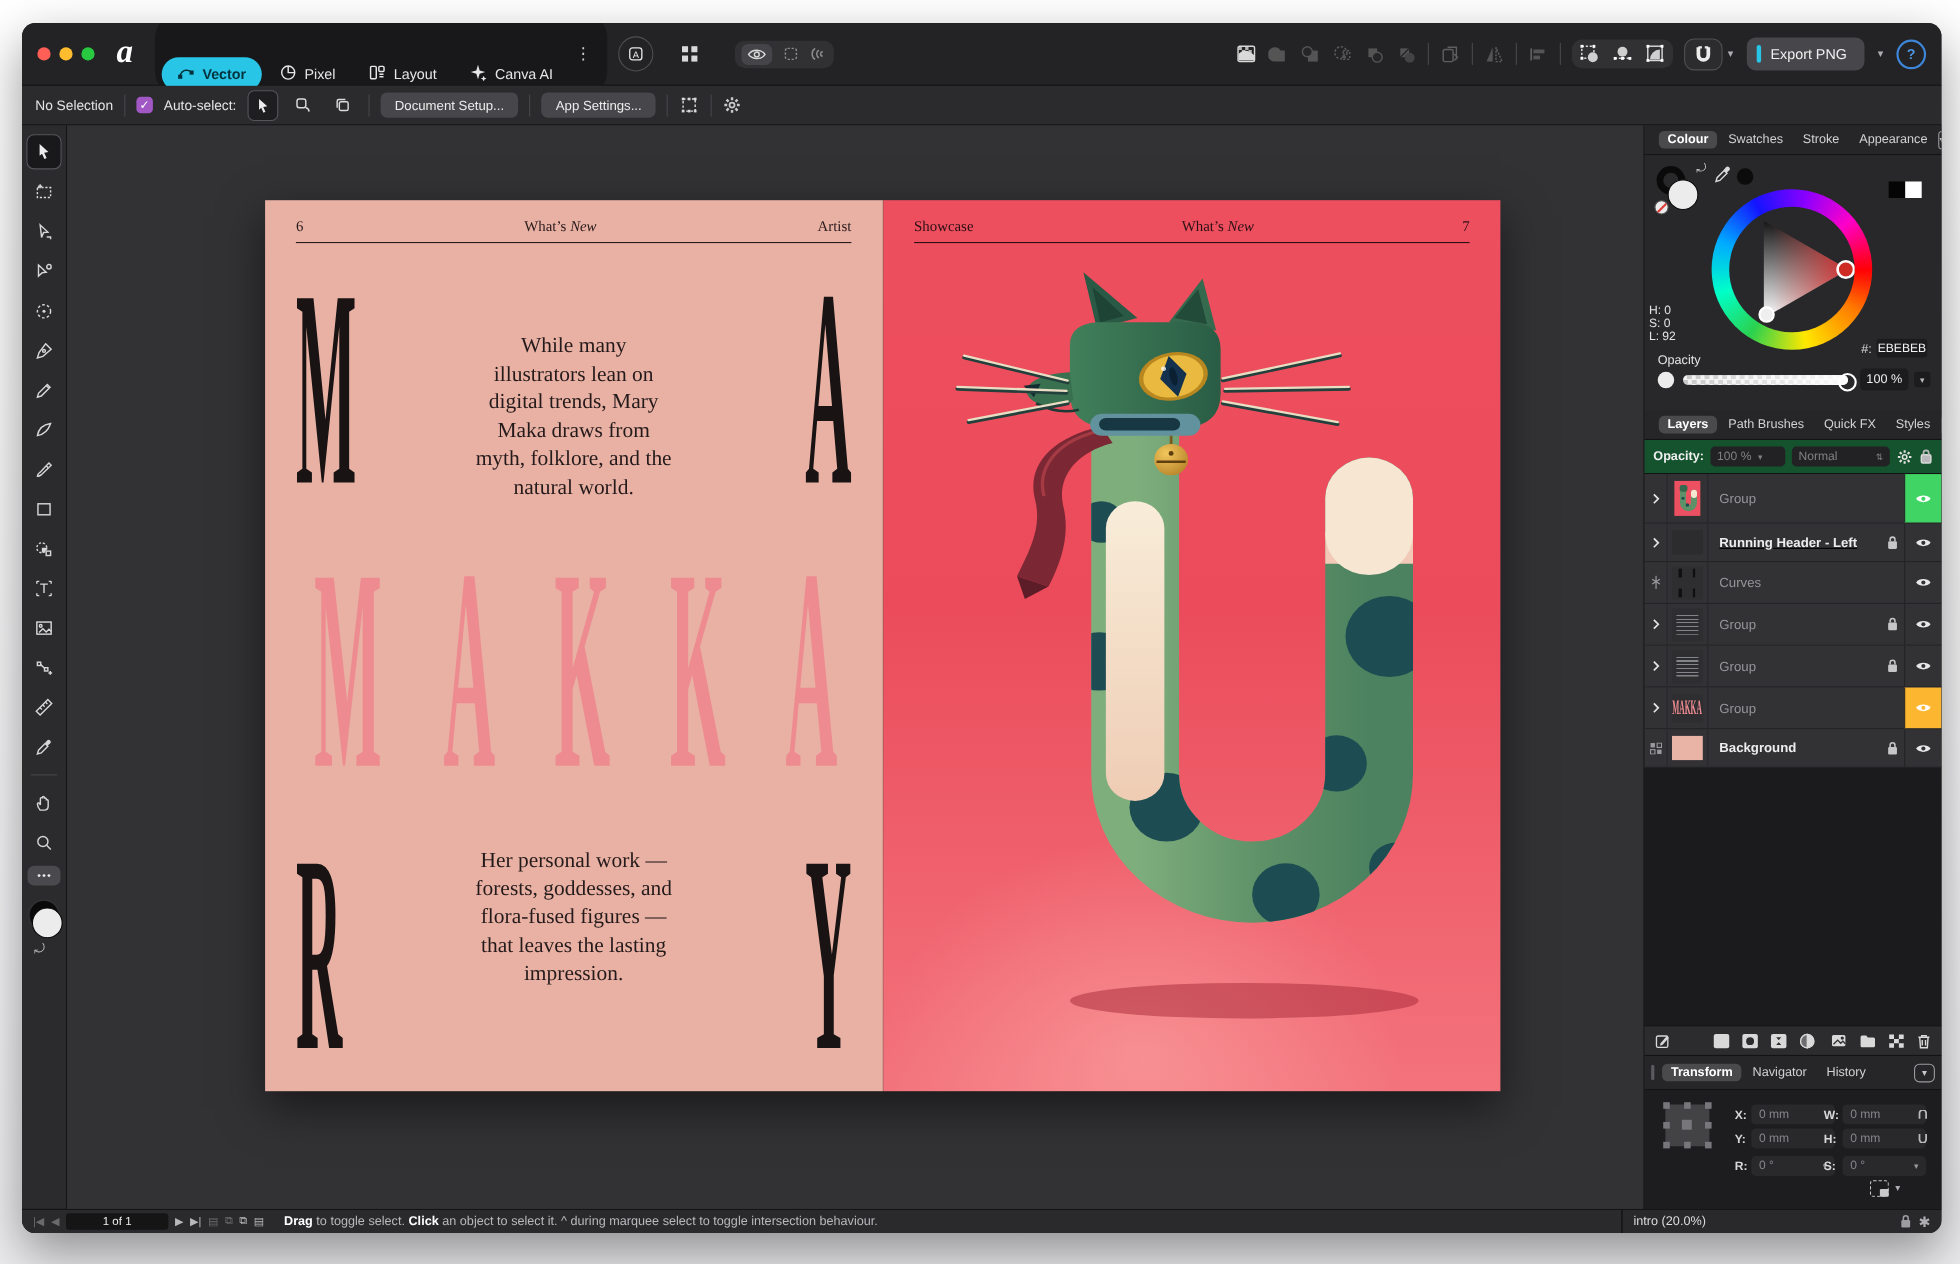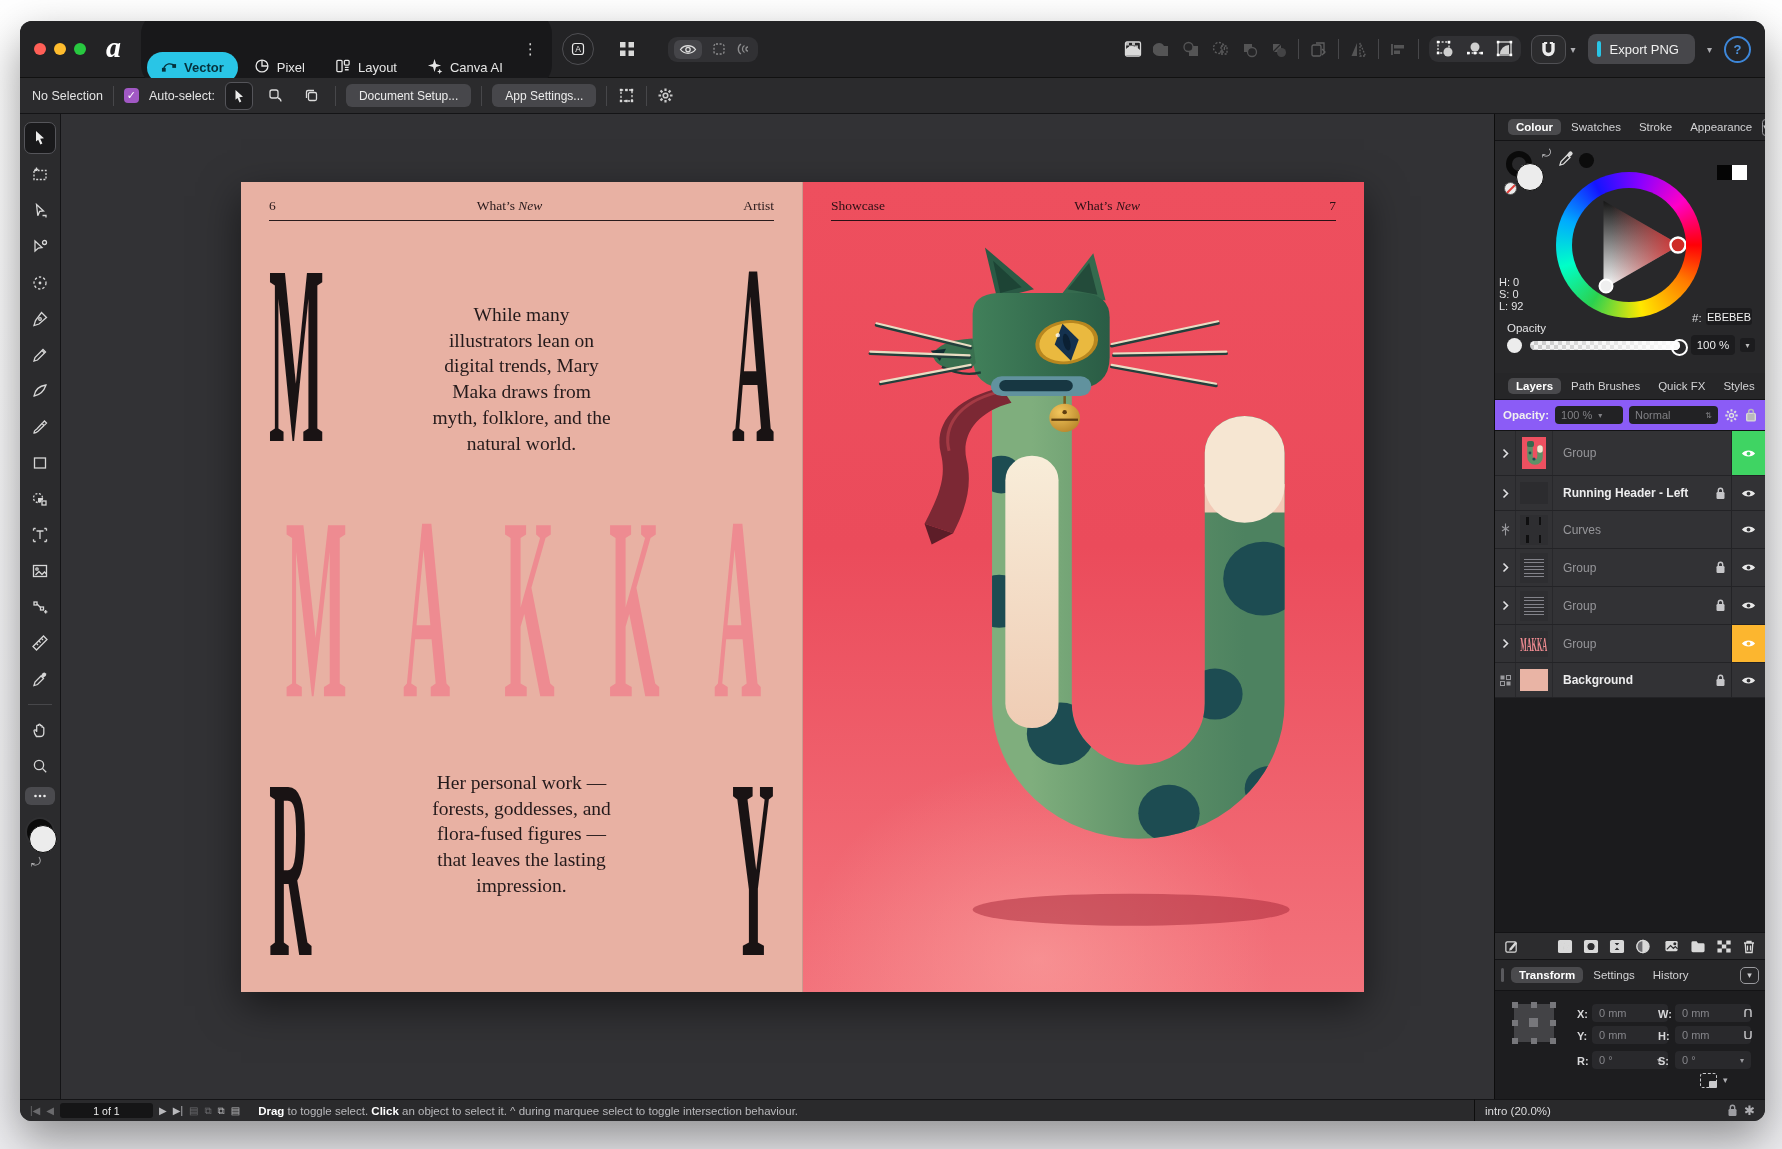--- a/index.html
+++ b/index.html
@@ -96,21 +96,21 @@
   .hsl{position:absolute;left:4px;top:136px;font-size:11px;color:#e4e4e6;line-height:1.07;}
   .hexlab{position:absolute;left:197px;top:171px;font-size:11.5px;color:#d9d9db;}
   .hexfield{position:absolute;left:211px;top:167px;width:46px;height:17px;background:#1c1c1e;border-radius:3px;color:#f2f2f2;font-size:11px;display:flex;align-items:center;justify-content:center;}
   .oplabel{position:absolute;left:12px;top:181px;font-size:11.5px;color:#e4e4e6;}
   .opdot{position:absolute;left:12px;top:197px;width:15px;height:15px;border-radius:50%;background:#ececec;}
   .optrack{position:absolute;left:35px;top:200px;width:150px;height:9px;border-radius:5px;background:repeating-conic-gradient(#c8c8c8 0 25%,#f2f2f2 0 50%) 0 0/8px 8px,linear-gradient(90deg,rgba(255,255,255,0),#fff);background-blend-mode:normal;overflow:hidden;}
   .optrack::after{content:"";position:absolute;inset:0;background:linear-gradient(90deg,rgba(255,255,255,0),rgba(255,255,255,.95));}
   .opknob{position:absolute;left:176px;top:198px;width:13px;height:13px;border-radius:50%;border:2px solid #fff;background:transparent;z-index:2;}
   .opval{position:absolute;left:196px;top:194px;width:44px;height:20px;background:#1c1c1e;border-radius:4px;color:#ececec;font-size:11.5px;display:flex;align-items:center;justify-content:center;}
   .opchev{position:absolute;left:245px;top:197px;width:15px;height:14px;background:#1c1c1e;border-radius:3px;color:#bbb;font-size:8px;display:flex;align-items:center;justify-content:center;}
-  .layersops{height:30px;background:#8b5cf6;border-bottom:1px solid #131315;display:flex;align-items:center;gap:6px;padding:0 8px;flex:0 0 auto;}
+  .layersops{height:30px;background:#14532d;border-bottom:1px solid #131315;display:flex;align-items:center;gap:6px;padding:0 8px;flex:0 0 auto;}
   .lops-label{color:#f0f0f0;font-size:11.5px;font-weight:700;}
   .lops-field{background:#222224;border-radius:4px;height:18px;display:flex;align-items:center;gap:6px;padding:0 6px;color:#808084;font-size:11px;}
   .lrows{flex:0 0 auto;}
   .lrow{display:flex;align-items:stretch;background:#323235;border-bottom:1px solid #232326;}
   .lexp{width:20px;display:flex;align-items:center;justify-content:center;border-right:1px solid #28282b;flex:0 0 auto;}
   .lthumbcell{width:36px;display:flex;align-items:center;justify-content:center;border-right:1px solid #28282b;flex:0 0 auto;}
   .lname{flex:1;display:flex;align-items:center;padding-left:10px;font-size:12px;color:#ededee;font-weight:700;min-width:0;}
   .lname.muted{color:#96969a;font-weight:400;}
   .llock{width:22px;display:flex;align-items:center;justify-content:center;flex:0 0 auto;}
   .leye{width:33px;display:flex;align-items:center;justify-content:center;border-left:1px solid #232326;flex:0 0 auto;}
@@ -736,21 +736,21 @@
             </div>
             <div class="lname muted">Group</div>
             <div class="llock"></div>
             <div class="leye green">
               <svg width="15" height="11" viewBox="0 0 16 11">
                 <path d="M1 5.5 C4 1.2 12 1.2 15 5.5 C12 9.8 4 9.8 1 5.5 Z" fill="#ffffff"></path>
                 <circle cx="8" cy="5.5" r="2" fill="#3fd463"></circle>
               </svg>
             </div>
           </div>
-          <div class="lrow" style="height: 34px;">
+          <div class="lrow" style="height: 34px; text-decoration: underline;">
             <div class="lexp">
               <svg width="7" height="11" viewBox="0 0 7 11">
                 <path d="M1.5 1.5 L5.5 5.5 L1.5 9.5" stroke="#e2e2e4" stroke-width="1.6" fill="none"></path>
               </svg>
             </div>
             <div class="lthumbcell">
               <div style="width:28px;height:22px;background:#2c2c2f;"></div>
             </div>
             <div class="lname">Running Header - Left</div>
             <div class="llock">
@@ -942,21 +942,21 @@
             <svg width="14" height="15" viewBox="0 0 14 15">
               <path d="M2 4 h10 M5 4 V2.5 h4 V4 M3.2 4 l.7 9.5 h6.2 l.7 -9.5" fill="none"></path>
               <path d="M5.5 6.5 v5 M8.5 6.5 v5"></path>
             </svg>
           </div>
       </div>
 
       <div class="ptabs transformtabs">
         <div class="grip"></div>
         <div class="ptab sel">Transform</div>
-        <div class="ptab">Settings</div>
+        <div class="ptab">Navigator</div>
         <div class="ptab">History</div>
         <div class="chevbox">▾</div>
       </div>
 
       <div class="transformbody">
         <div class="anchor">
           <i style="left:-2px;top:-2px;"></i>
             <i style="left:17px;top:-2px;"></i>
             <i style="left:36px;top:-2px;"></i>
           <i style="left:-2px;top:16px;"></i>

